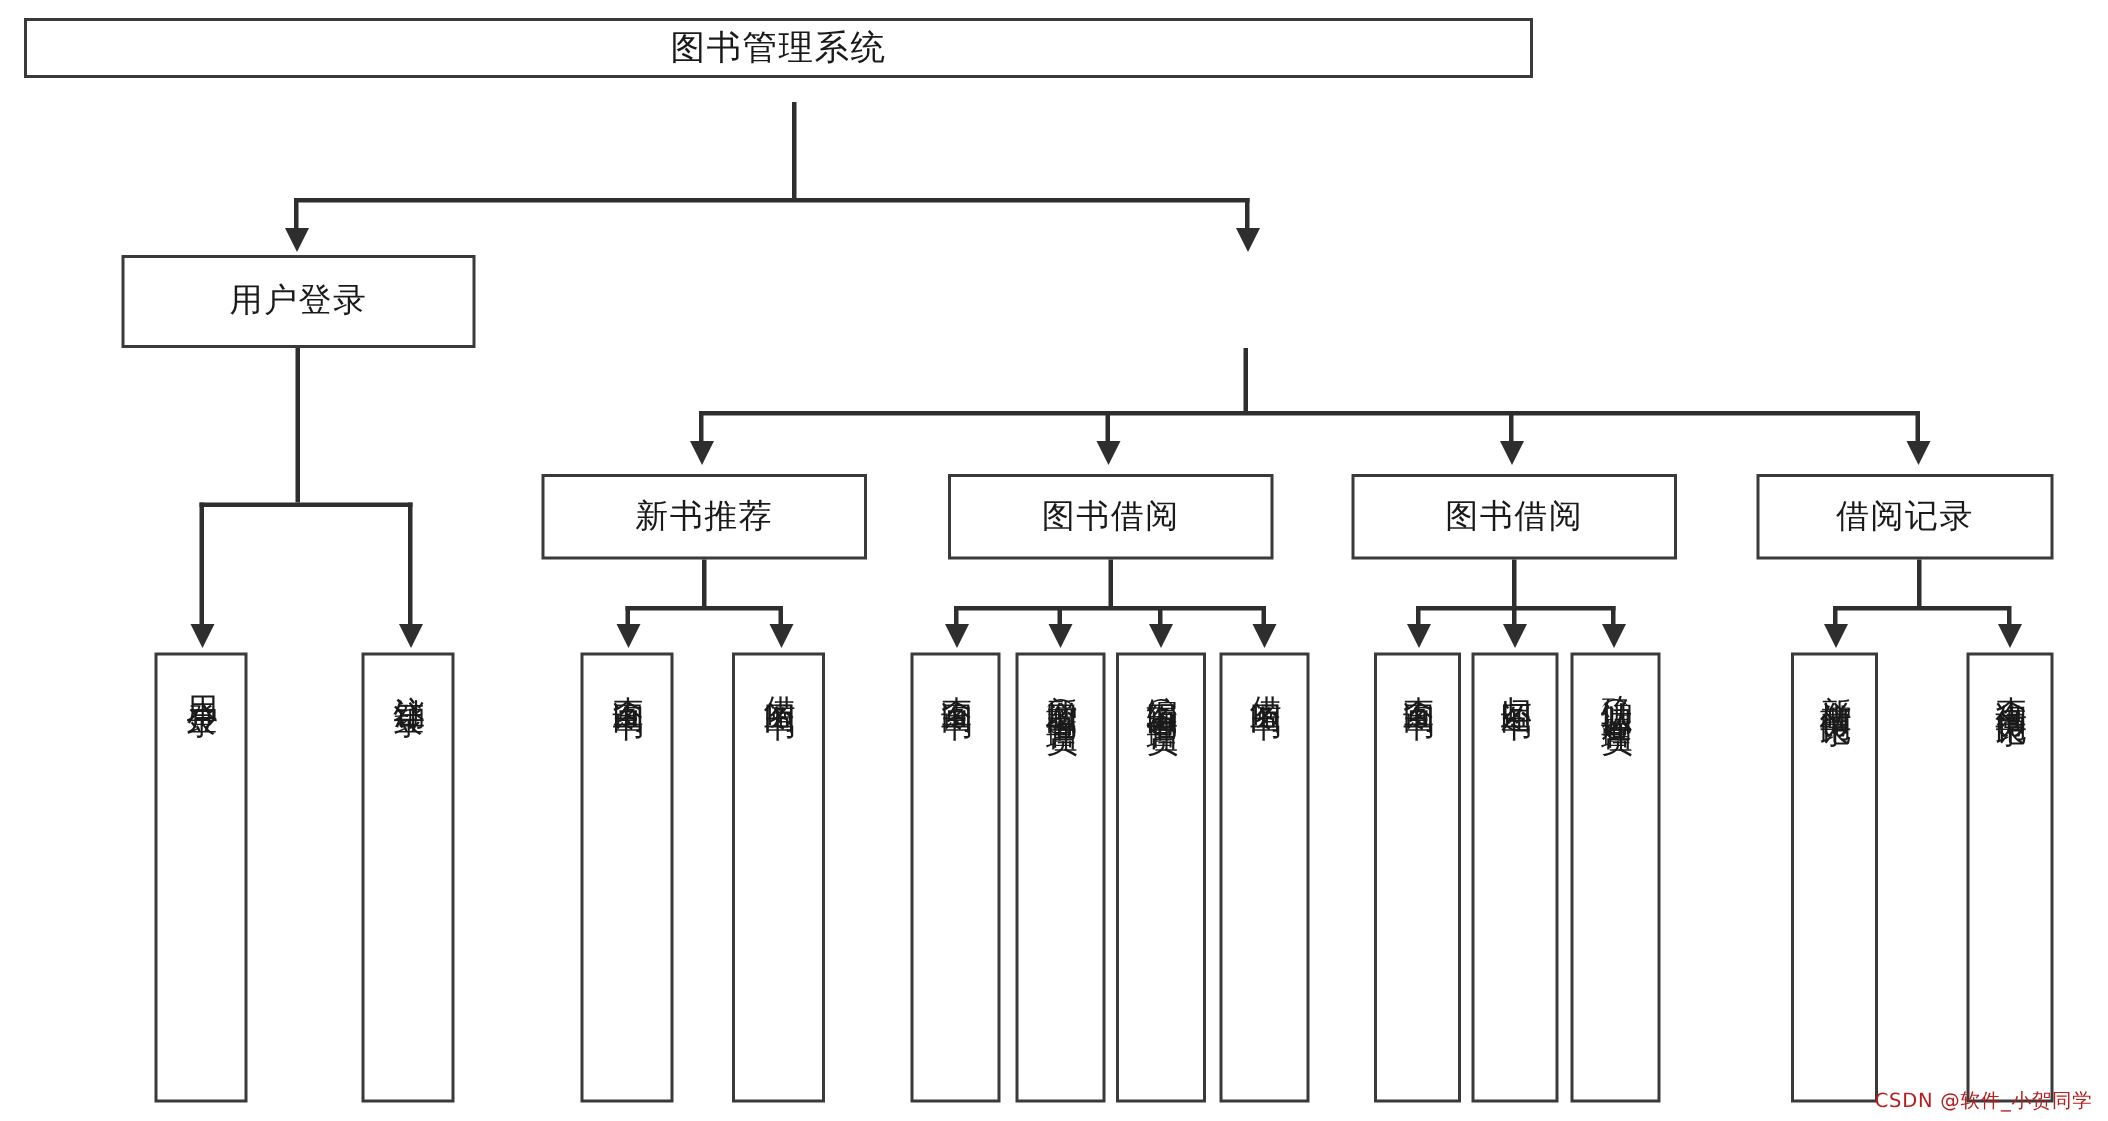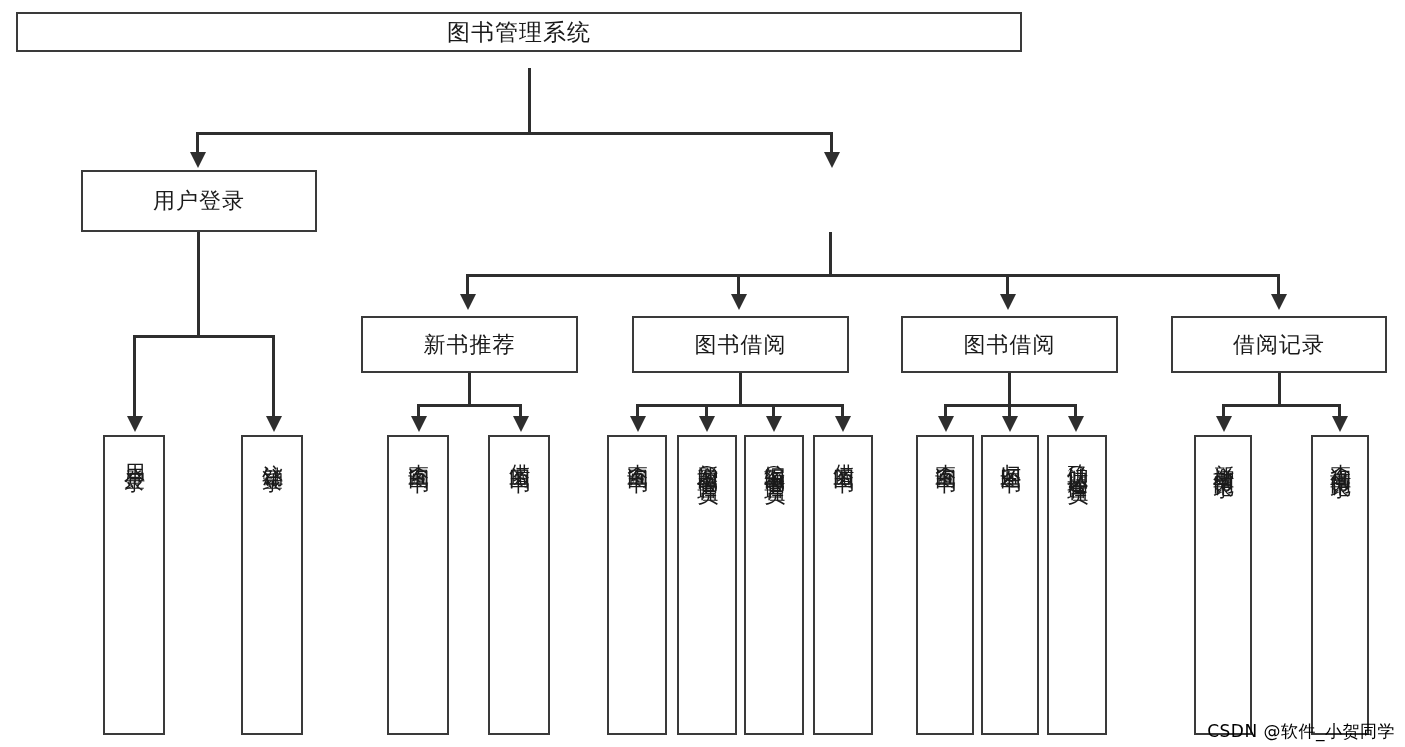--- a/index.html
+++ b/index.html
@@ -68,22 +68,22 @@
     border-left:8px solid transparent;
     border-right:8px solid transparent;
     border-top:16px solid #2e2e2e;
   }
 
   
   #watermark{
     position:absolute;
     right:10px;
     bottom:4px;
-    font-size:17px;
-    color:#000000;
+    font-size:13px;
+    color:#b91c1c;
     letter-spacing:0.5px;
     white-space:nowrap;
     pointer-events:none;
   }
 </style>
 </head>
 <body>
 
 <div id="canvas">
 
@@ -126,21 +126,21 @@
 
   <div class="node" style="left:361px;top:316px;width:217px;height:57px;">
     <span class="lbl">新书推荐</span>
   </div>
   <div class="node" style="left:632px;top:316px;width:217px;height:57px;">
     <span class="lbl">图书借阅</span>
   </div>
   <div class="node" style="left:901px;top:316px;width:217px;height:57px;">
     <span class="lbl">图书借阅</span>
   </div>
-  <div class="node" style="left:1171px;top:316px;width:216px;height:57px;">
+  <div class="node" style="left:1171px;top:316px;width:198px;height:57px;">
     <span class="lbl">借阅记录</span>
   </div>
 
   <div class="vline" style="left:468px;top:373px;height:31px;"></div>
   <div class="hline" style="left:417px;top:404px;width:105px;"></div>
   <div class="vline" style="left:417px;top:404px;height:14px;"></div>
   <div class="arrow" style="left:411px;top:416px;"></div>
   <div class="vline" style="left:519px;top:404px;height:14px;"></div>
   <div class="arrow" style="left:513px;top:416px;"></div>
 

